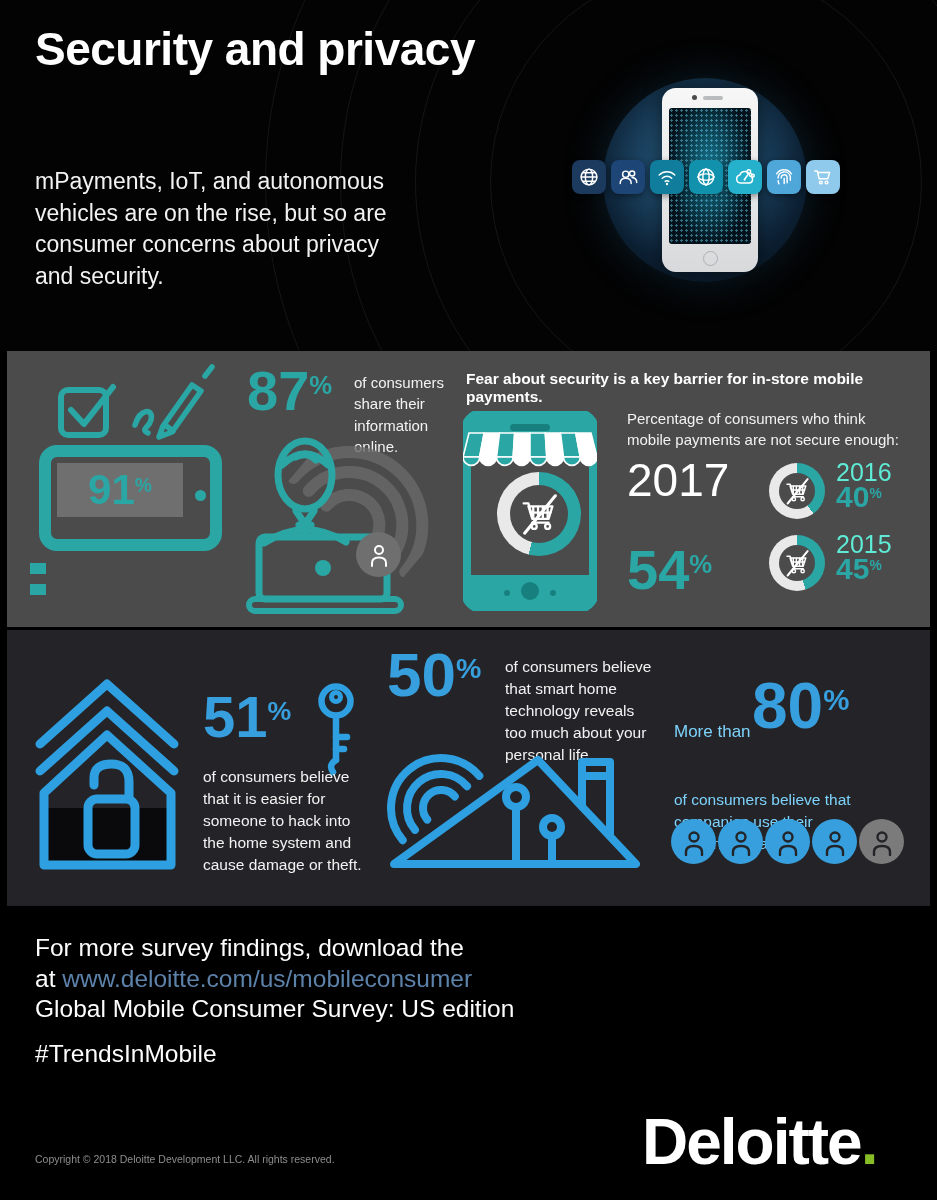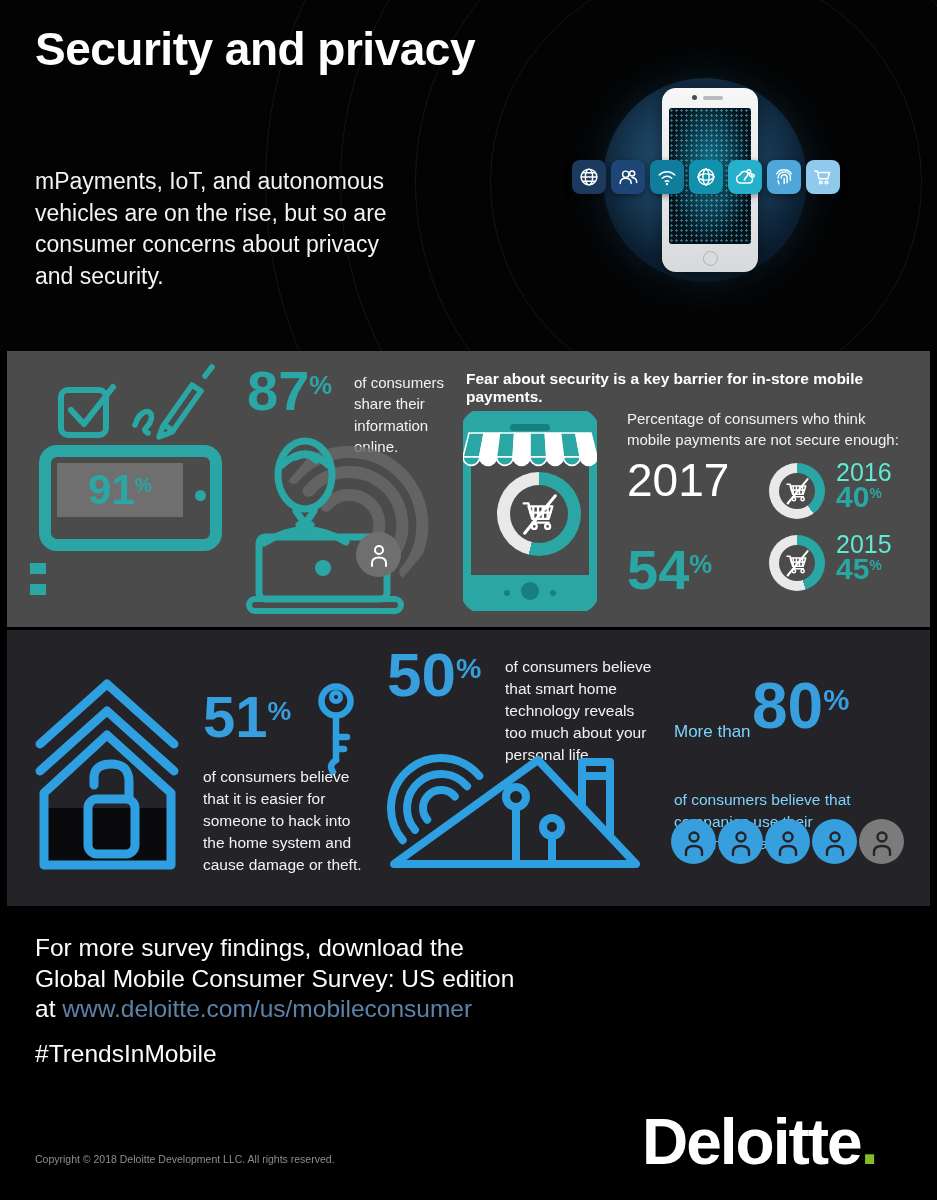--- a/index.html
+++ b/index.html
@@ -410,21 +410,21 @@
             <circle cx="13" cy="9" r="4.5"></circle>
             <path d="M5,27 v-3 q0,-6 8,-6 q8,0 8,6 v3"></path>
           </svg>
         </div>
     </div>
   </div>
 
   <div id="footer">
     <div class="abs" id="cta">
       <div>For more survey findings, download the</div>
+      <div><span>at </span><span class="link">www.deloitte.com/us/mobileconsumer</span></div>
       <div>Global Mobile Consumer Survey: US edition</div>
-      <div><span>at </span><span class="link">www.deloitte.com/us/mobileconsumer</span></div>
     </div>
     <div class="abs" id="hashtag">#TrendsInMobile</div>
     <div class="abs" id="copyright">Copyright © 2018 Deloitte Development LLC. All rights reserved.</div>
     <div class="abs" id="logo"><span>Deloitte</span><span class="dot">.</span></div>
   </div>
 
 </div>
 
 </body></html>

